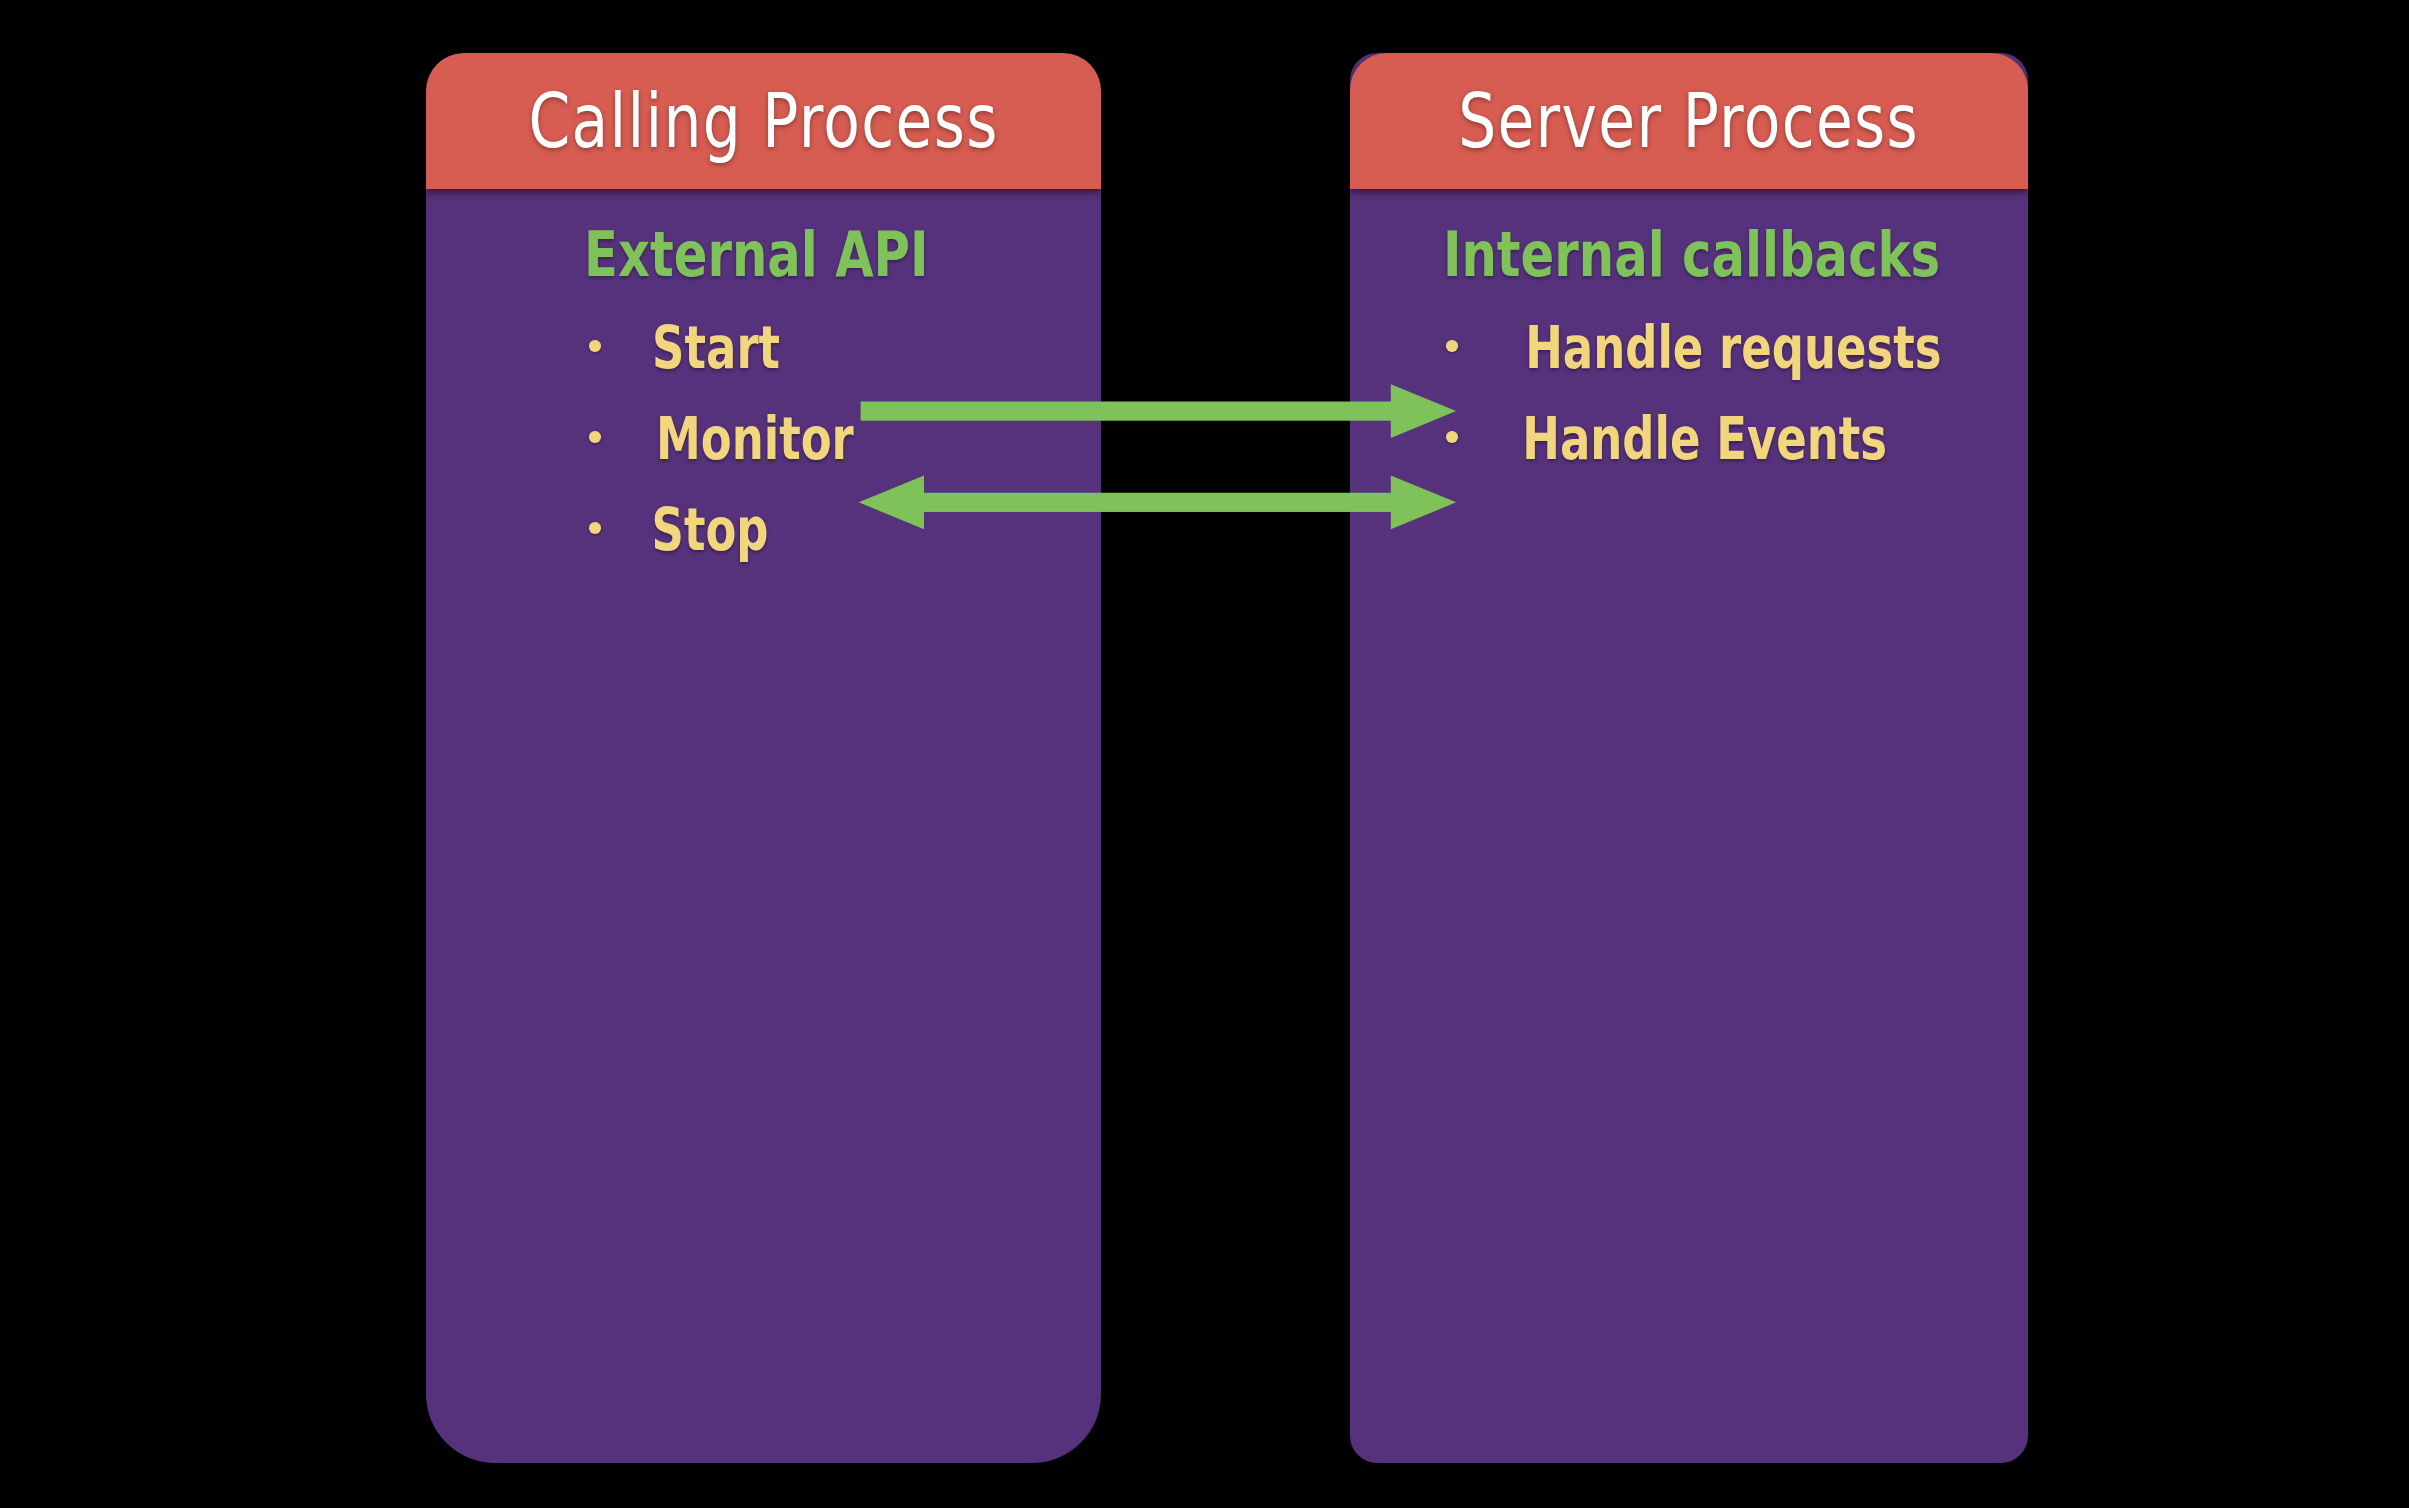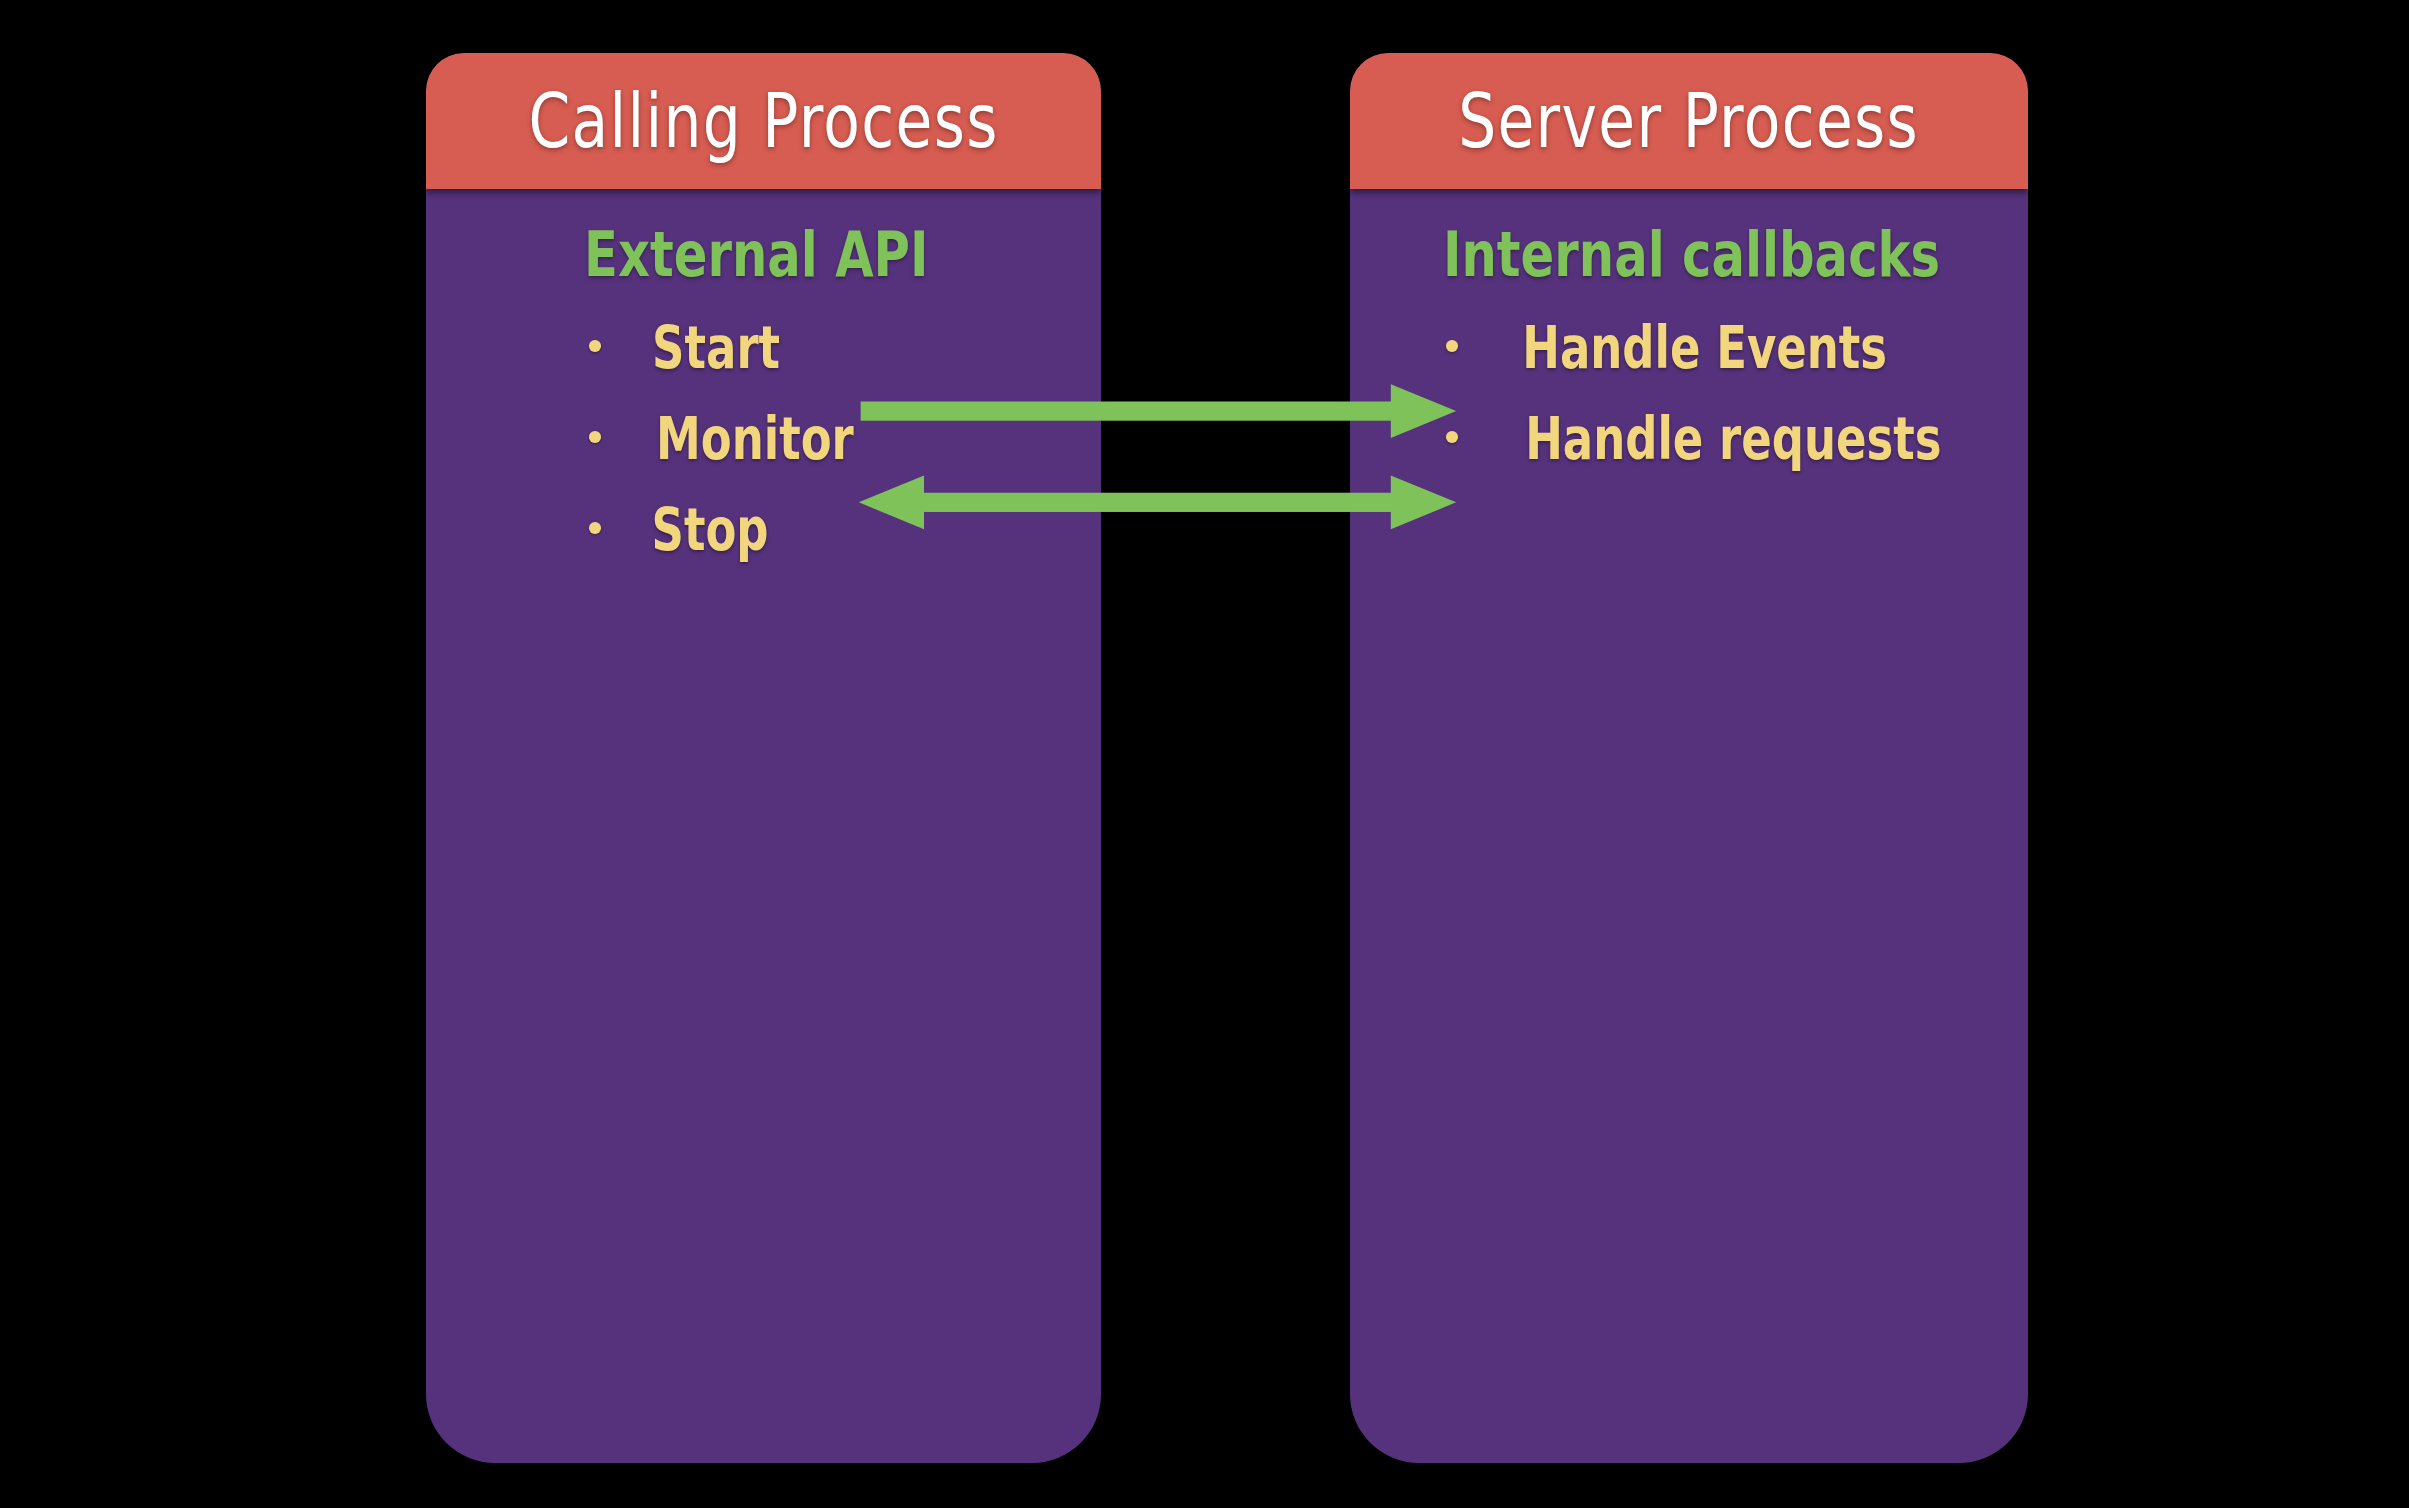--- a/index.html
+++ b/index.html
@@ -27,21 +27,21 @@
     position: absolute;
     top: 53px;
     height: 1410px;
     border-radius: 38px 38px 69px 69px;
     background: #56327C;
     overflow: hidden;
     box-shadow: 0 2.9px 5.8px rgba(0,0,0,0.55);
   }
 
   .panel.left  { left: 426px;  width: 675px; }
-  .panel.right { left: 1350px; width: 678px; }
+  .panel.right { left: 1350px; width: 678px; border-radius: 27px; }
 
   .panel-header {
     position: relative;
     height: 136px;
     background: #D75C51;
     border-radius: 37px 37px 0 0;
     display: flex;
     align-items: center;
     justify-content: center;
     box-shadow: 0 3.8px 6.7px rgba(0,0,0,0.45);
@@ -155,25 +155,25 @@
 
   <div class="panel right">
     <div class="panel-header">
       <div class="panel-title">Server Process</div>
     </div>
     <div class="panel-body">
       <div class="section-heading">Internal callbacks</div>
       <ul class="bullet-list">
         <li class="bullet-item">
           <span class="bullet-dot"></span>
-          <span class="bullet-text">Handle Events</span>
+          <span class="bullet-text">Handle requests</span>
         </li>
         <li class="bullet-item">
           <span class="bullet-dot"></span>
-          <span class="bullet-text">Handle requests</span>
+          <span class="bullet-text">Handle Events</span>
         </li>
       </ul>
     </div>
   </div>
 
   <svg class="arrow-layer" viewBox="0 0 2508 1570">
 
     <g>
       <rect x="896" y="418" width="570" height="20" fill="#7FC25A"></rect>
       <polygon points="1448,400 1516,428 1448,456" fill="#7FC25A"></polygon>

